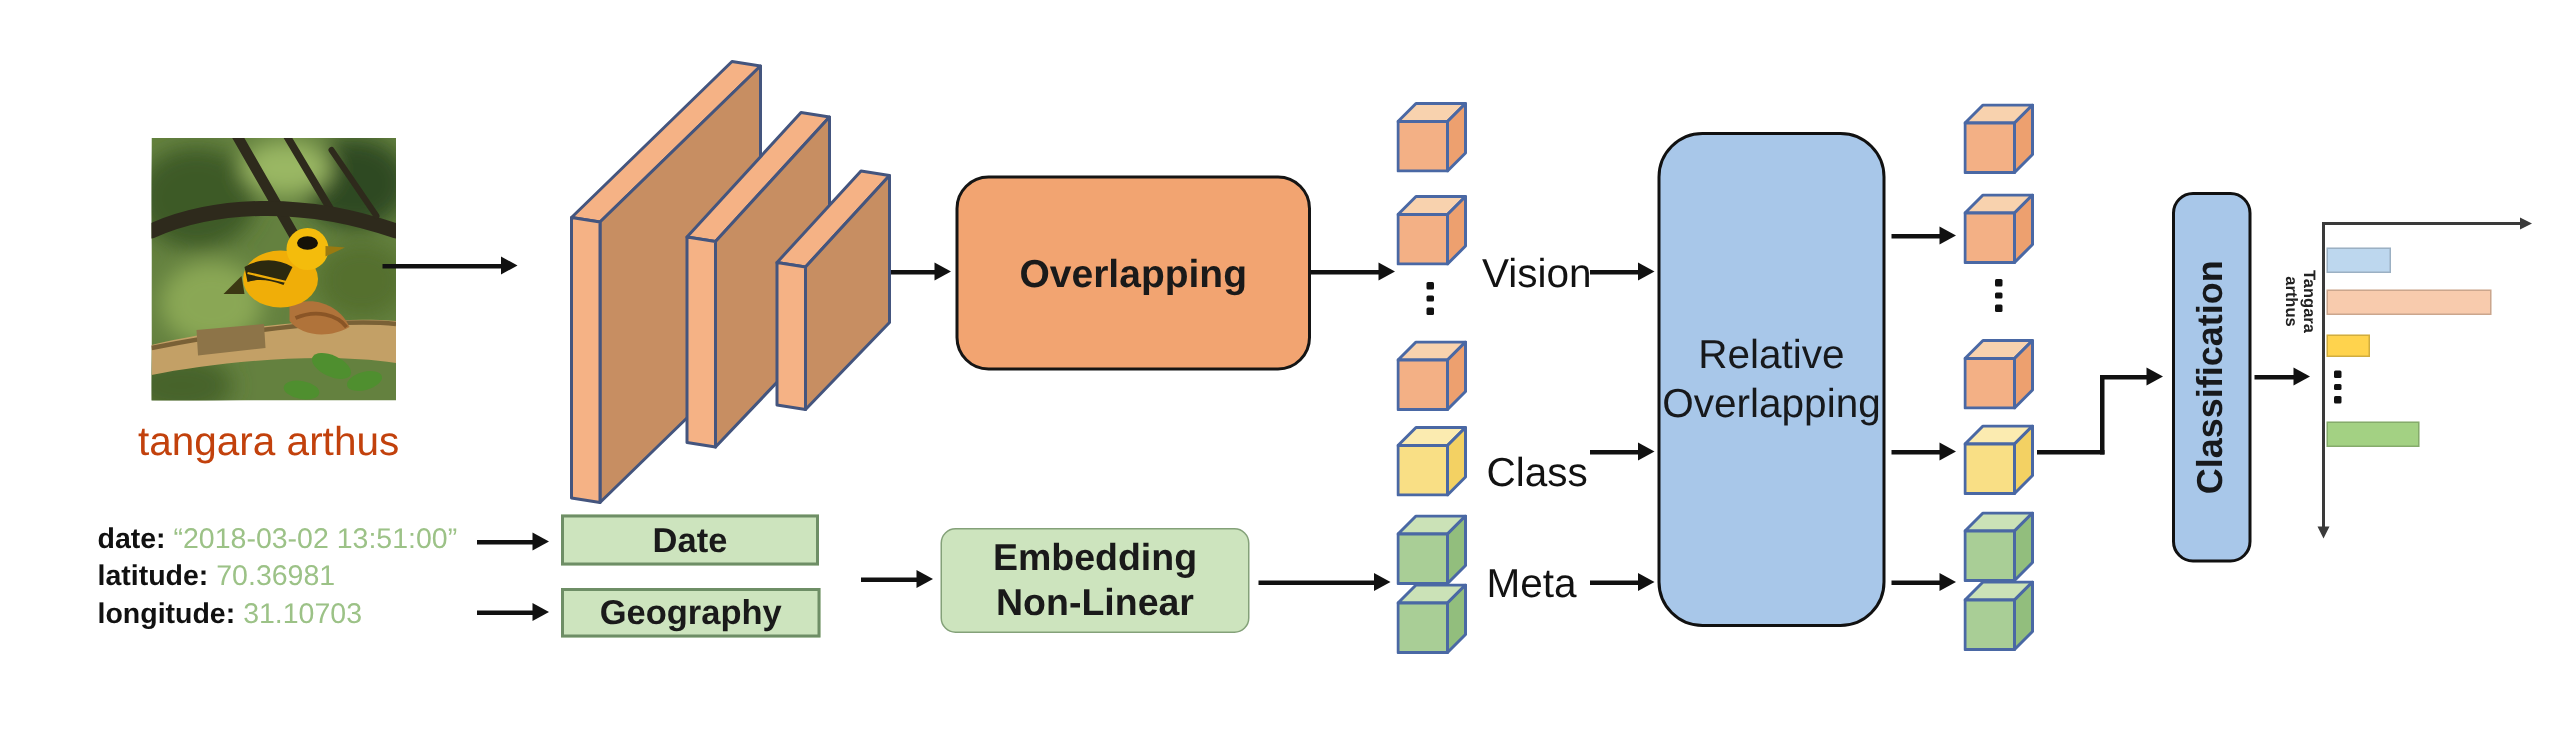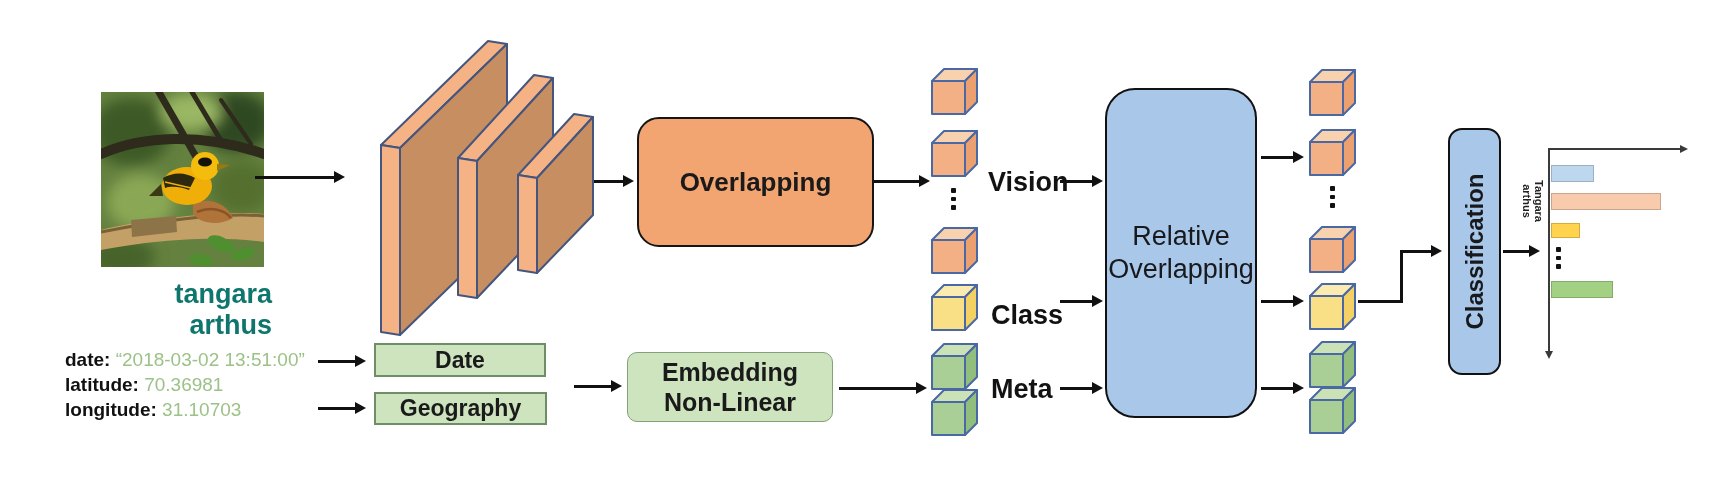--- a/index.html
+++ b/index.html
@@ -33,21 +33,21 @@
     background:#CDE4BE;border:2px solid #6e8e66;
     display:flex;align-items:center;justify-content:center;
     font-size:23px;font-weight:600;text-align:right;
   }
   .greenround{
     background:#CDE4BE;border:1.5px solid #84a179;border-radius:10px;
     display:flex;flex-direction:column;align-items:center;justify-content:center;
     font-size:25px;font-weight:600;line-height:30px;text-align:center;
   }
 
-  .tok-label{font-size:27px;font-weight:700;color:#121212;white-space:nowrap;}
+  .tok-label{font-size:27px;font-weight:400;color:#121212;white-space:nowrap;}
 
   
   .cube{position:absolute;width:47px;height:47px;}
   .cube polygon{stroke:#4a68a4;stroke-width:2;stroke-linejoin:round;}
   .cube.orange .f{fill:#F3B085}.cube.orange .t{fill:#F8D2AE}.cube.orange .s{fill:#EDA06F}
   .cube.yellow .f{fill:#F9DF85}.cube.yellow .t{fill:#FBEBB0}.cube.yellow .s{fill:#F3D163}
   .cube.green  .f{fill:#A9CE96}.cube.green  .t{fill:#CBE2B7}.cube.green  .s{fill:#92BE7D}
 
   
   .vdots{position:absolute;display:flex;flex-direction:column;gap:4px;align-items:center;}
@@ -66,21 +66,21 @@
     transform:rotate(90deg);transform-origin:center;
     font-size:11px;font-weight:700;line-height:12px;text-align:center;color:#222;white-space:nowrap;
   }
 
   .watermark{
     position:absolute;left:1350px;top:384px;
     font-size:45px;font-weight:500;color:#c7c7c7;letter-spacing:1px;
     white-space:nowrap;z-index:50;
   }
 
-  .caption{font-size:27px;font-weight:700;color:#0f766e;text-align:right;}
+  .caption{font-size:27px;font-weight:400;color:#c2410c;text-align:left;}
   .rotcls{
     transform:rotate(-90deg);white-space:nowrap;
     font-size:24px;font-weight:600;color:#17191c;
   }
 </style>
 </head>
 <body>
 
 <div id="stage">
 

